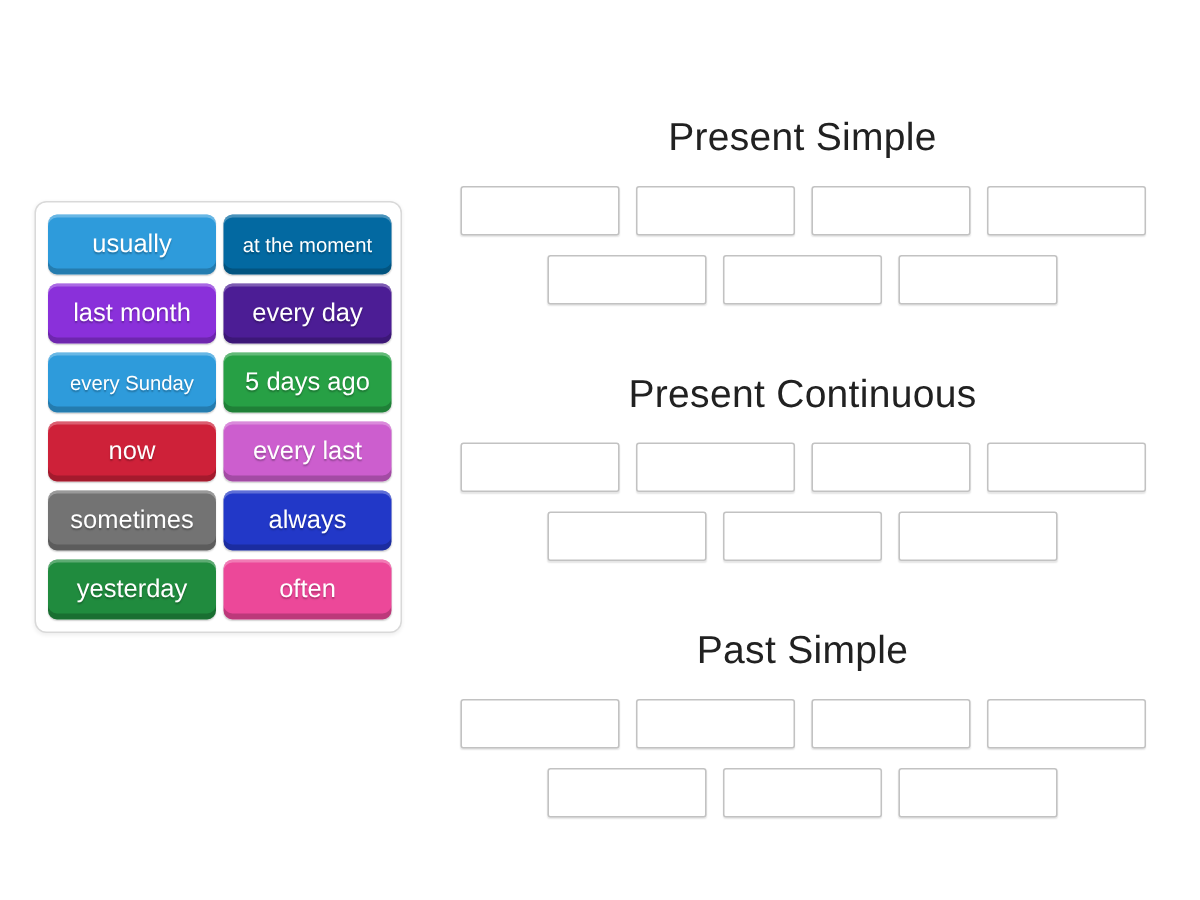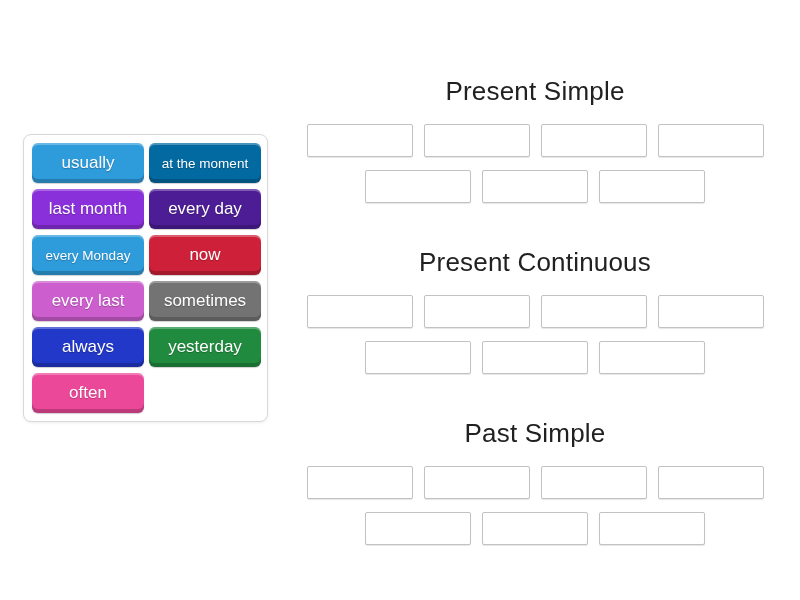--- a/index.html
+++ b/index.html
@@ -102,21 +102,24 @@
     <div class="tile small" style="background-color: #0369a1;">
       <span>at the moment</span>
     </div>
     <div class="tile" style="background-color: rgb(138, 48, 218);">
       <span>last month</span>
     </div>
     <div class="tile" style="background-color: #4c1d95; text-align: right;">
       <span>every day</span>
     </div>
     <div class="tile small" style="background-color: rgb(46, 155, 219);">
-      <span>every Monday</span>
+      <span>every Sunday</span>
+    </div>
+    <div class="tile" style="background-color: rgb(39, 160, 69);">
+      <span>5 days ago</span>
     </div>
     <div class="tile" style="background-color: rgb(206, 33, 57);">
       <span>now</span>
     </div>
     <div class="tile" style="background-color: rgb(204, 94, 206);">
       <span>every last</span>
     </div>
     <div class="tile" style="background-color: #737373;">
       <span>sometimes</span>
     </div>

